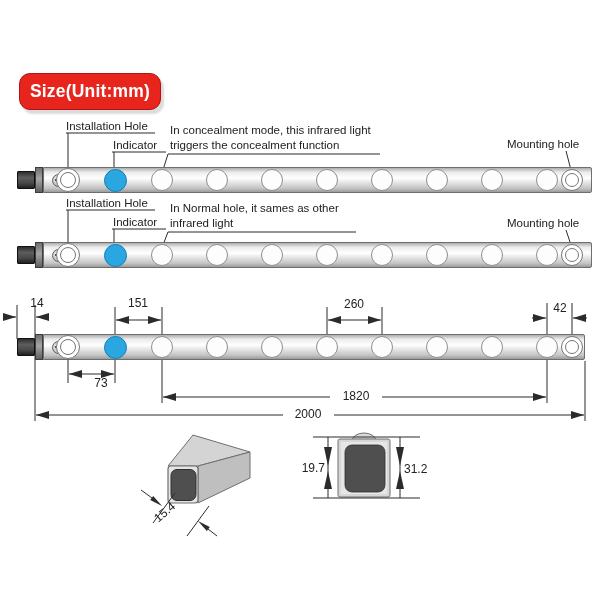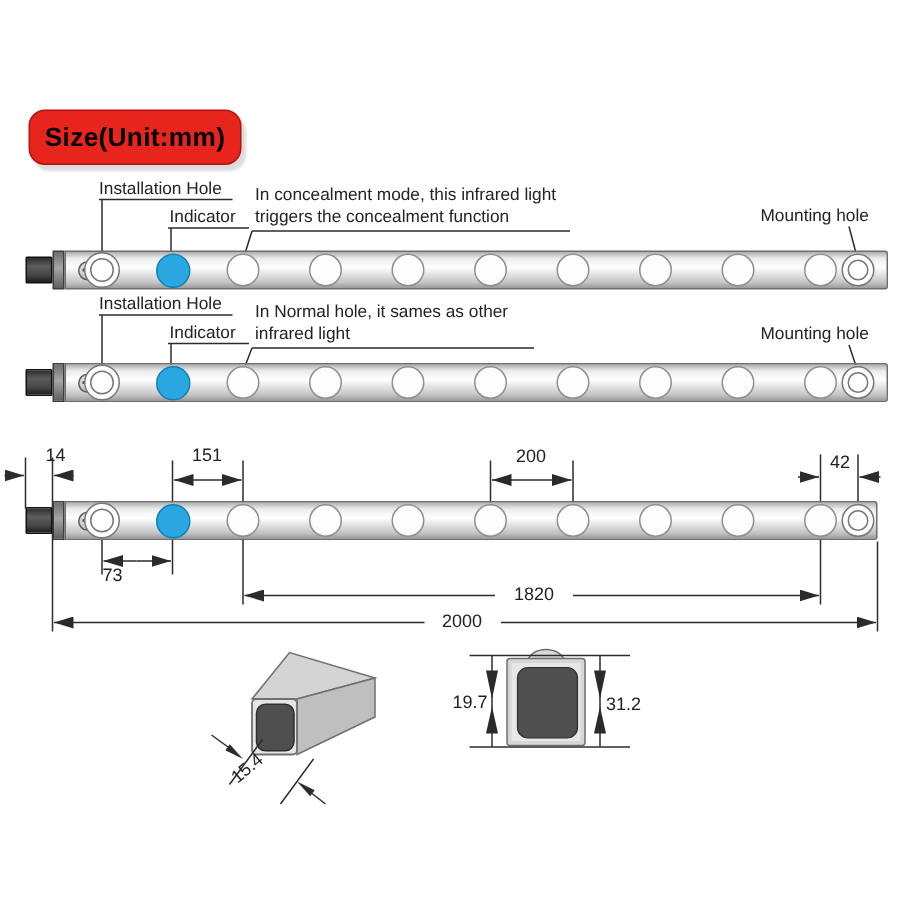--- a/index.html
+++ b/index.html
@@ -6,21 +6,21 @@
   #stage{position:relative;width:600px;height:600px;background:#ffffff;overflow:hidden;
          font-family:"Liberation Sans",sans-serif;}
   .overlay{position:absolute;left:0;top:0;}
   .overlay .ln{stroke:#2b2b2b;stroke-width:1;fill:none;}
   .overlay .ah{fill:#2b2b2b;stroke:none;}
 
   
   .badge{position:absolute;left:19px;top:73px;width:140px;height:35px;border-radius:11px;
          display:flex;align-items:center;justify-content:center;
          box-shadow:3px 4px 2px #dcdcdc;border:1px solid #b31212;}
-  .badge span{font-weight:bold;font-size:17.5px;color:#000000;letter-spacing:.2px;
+  .badge span{font-weight:bold;font-size:17.5px;color:#ffffff;letter-spacing:.2px;
               font-family:"Liberation Sans",sans-serif;}
 
   
   .bar{position:absolute;left:17px;height:26px;}
   .bar .connector{position:absolute;left:0;top:4px;width:18px;height:18px;
        background:linear-gradient(180deg,#2e2e2e 0%,#5d5d5d 35%,#474747 70%,#1f1f1f 100%);
        border:1px solid #111;box-sizing:border-box;border-radius:1px;}
   .bar .cap{position:absolute;left:18px;top:0;width:8px;height:26px;
        background:linear-gradient(180deg,#6f6f6f,#a5a5a5 45%,#5f5f5f);
        border:1px solid #3c3c3c;box-sizing:border-box;}
@@ -205,23 +205,23 @@
       <div class="hole white" style="width: 22px; height: 22px; left: 244px; top: 2px;"></div>
       <div class="hole white" style="width: 22px; height: 22px; left: 299px; top: 2px;"></div>
       <div class="hole white" style="width: 22px; height: 22px; left: 354px; top: 2px;"></div>
       <div class="hole white" style="width: 22px; height: 22px; left: 409px; top: 2px;"></div>
       <div class="hole white" style="width: 22px; height: 22px; left: 464px; top: 2px;"></div>
       <div class="hole white" style="width: 22px; height: 22px; left: 519px; top: 2px;"></div>
       <div class="hole ring" style="width: 22px; height: 22px; left: 544px; top: 2px;"></div>
     </div>
   <div class="dim" style="left:27px;top:297px;width:20px;">14</div>
   <div class="dim" style="left:118px;top:297px;width:40px;">151</div>
-  <div class="dim" style="left:334px;top:298px;width:40px;">200</div>
+  <div class="dim" style="left:334px;top:298px;width:40px;">260</div>
   <div class="dim" style="left:545px;top:302px;width:30px;">42</div>
-  <div class="dim" style="left:60px;top:377px;width:30px;">73</div>
+  <div class="dim" style="left:86px;top:377px;width:30px;">73</div>
   <div class="dim" style="left:330px;top:390px;width:52px;">1820</div>
   <div class="dim" style="left:283px;top:408px;width:50px;">2000</div>
 
   <div class="dim rot" style="left:143px;top:506px;width:44px;">15.4</div>
   <div class="dim" style="left:295px;top:462px;width:30px;text-align:right;">19.7</div>
   <div class="dim" style="left:404px;top:463px;width:34px;text-align:left;">31.2</div>
 
 </div>
 
 </body></html>

